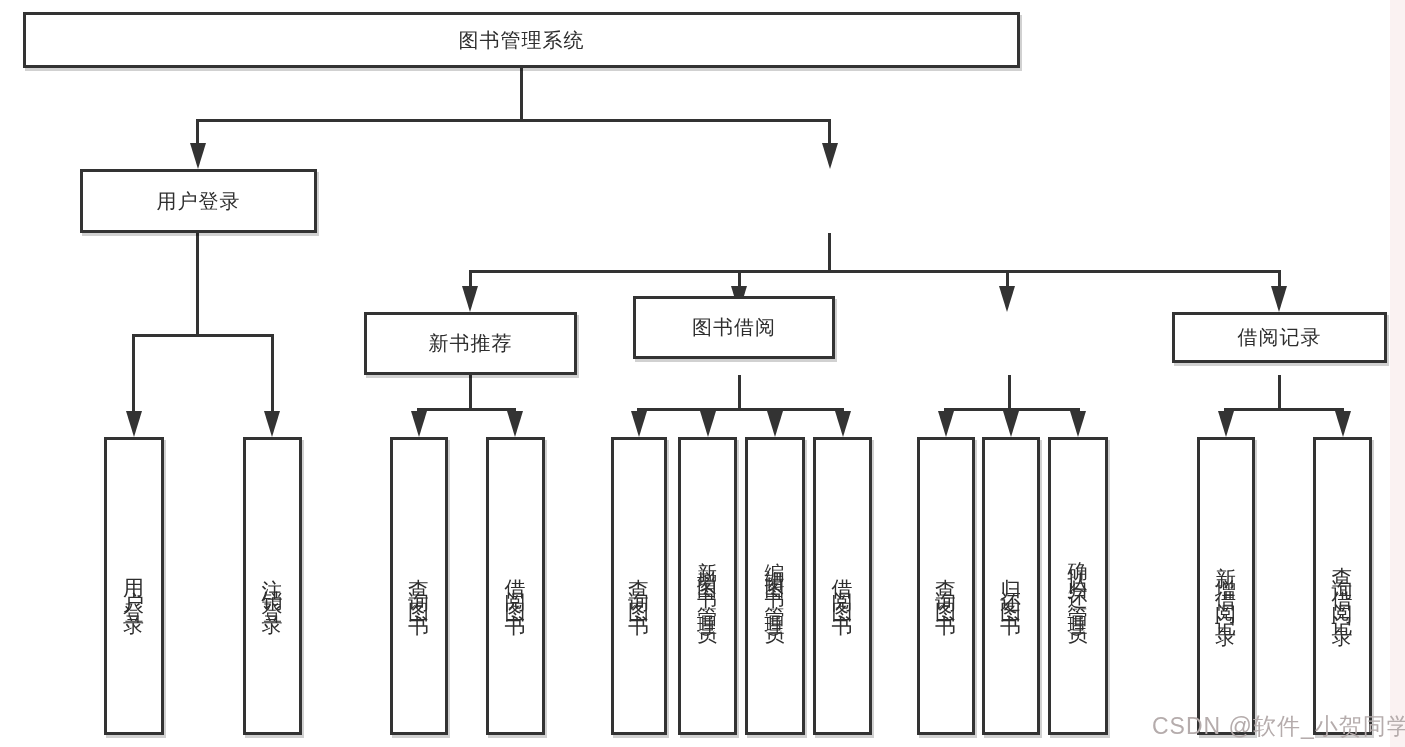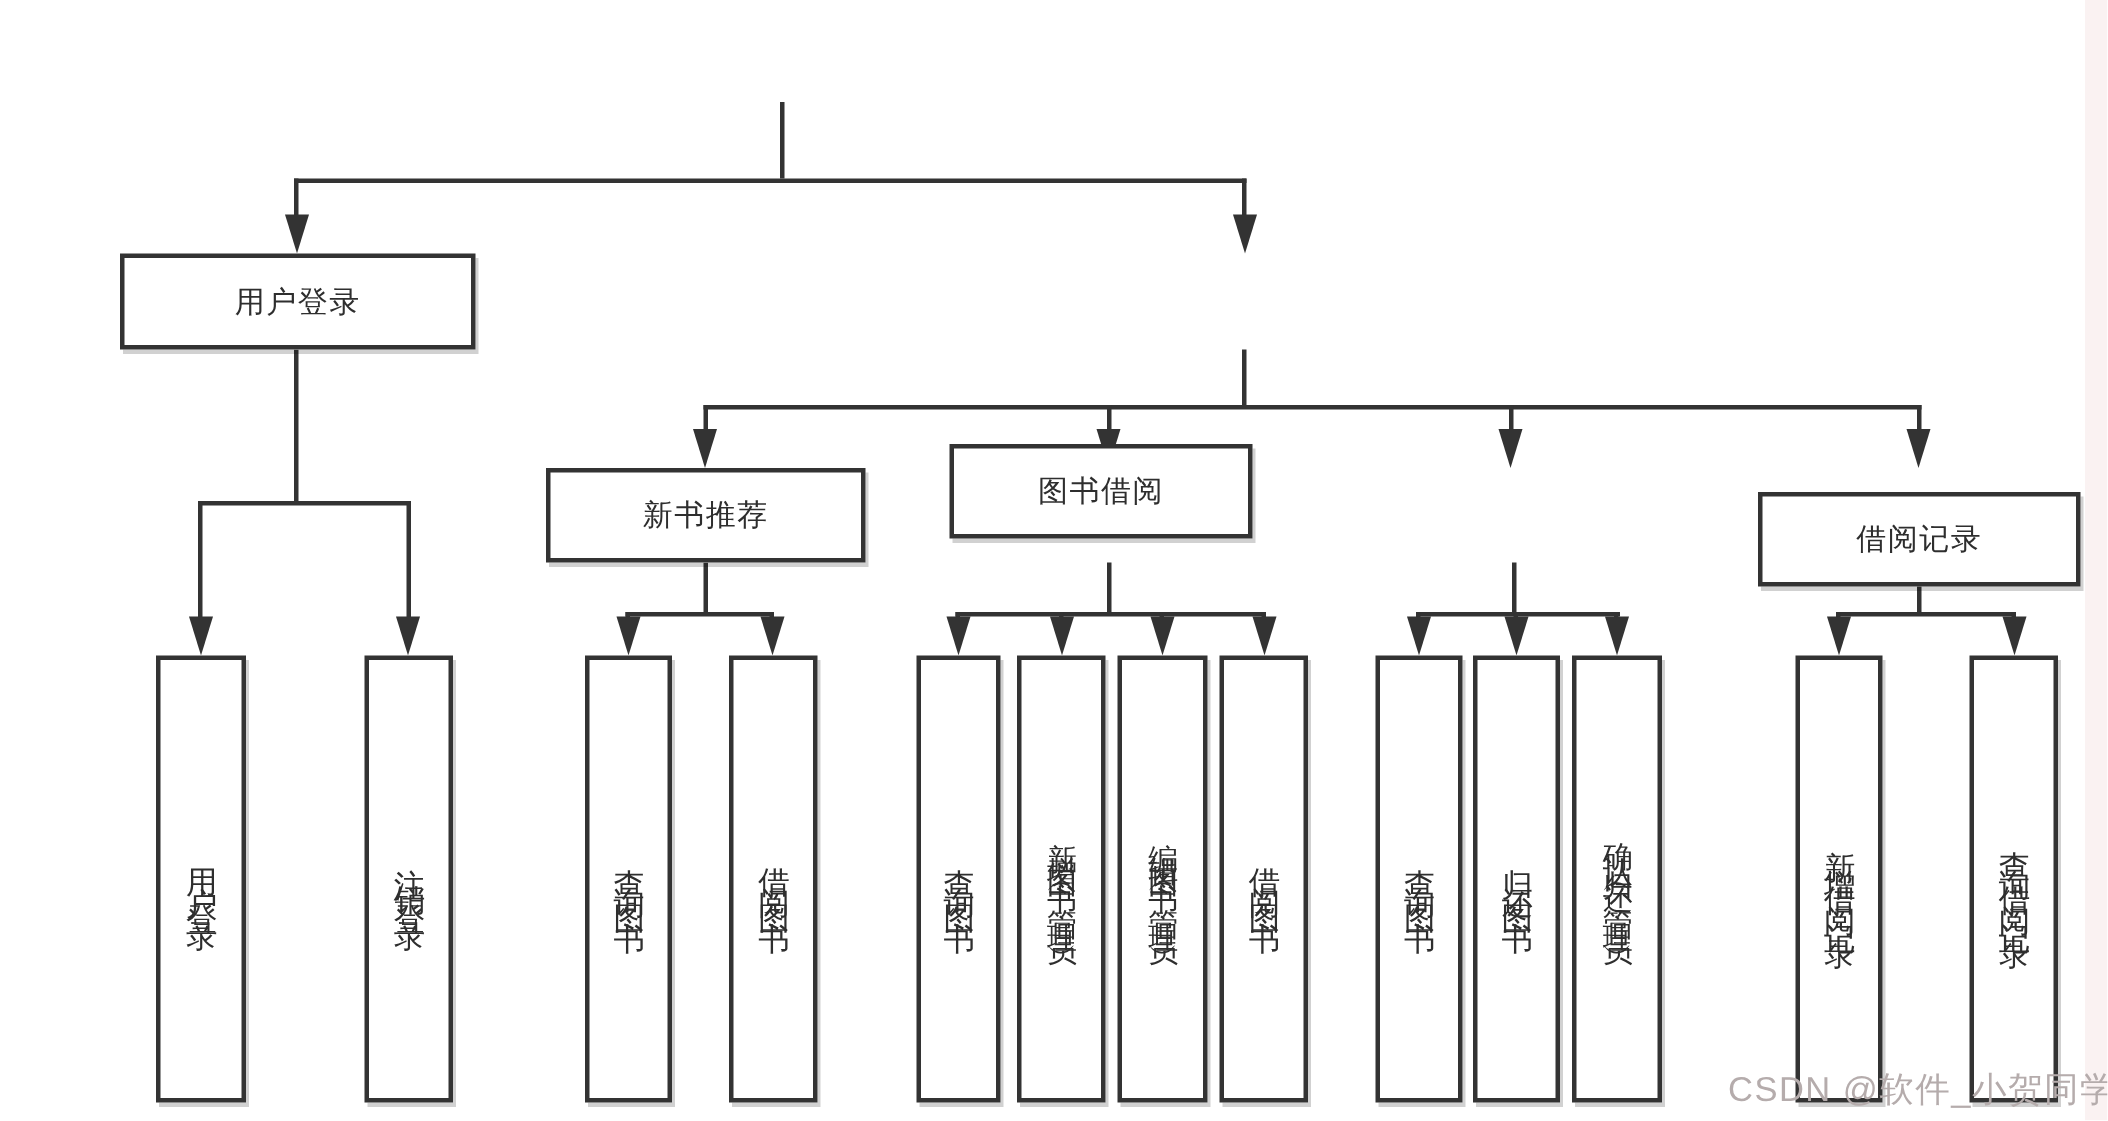--- a/index.html
+++ b/index.html
@@ -59,20 +59,21 @@
     left:1390px;top:0;width:15px;height:747px;
     background:rgba(236,204,204,0.25);
     z-index:4;
   }
 </style>
 </head>
 <body>
 
 <div id="stage">
 
+  <div class="box" style="left:23px;top:12px;width:997px;height:56px">图书管理系统</div>
 
   <div class="vline" style="left:520px;top:68px;height:51px"></div>
   <div class="hline" style="left:196px;top:119px;width:635px"></div>
   <div class="vline" style="left:196px;top:119px;height:26px"></div>
   <div class="vline" style="left:828px;top:119px;height:26px"></div>
   <div class="arrow" style="left:190px;top:143px"></div>
   <div class="arrow" style="left:822px;top:143px"></div>
 
   <div class="box" style="left:80px;top:169px;width:237px;height:64px">用户登录</div>
 
@@ -89,21 +90,21 @@
   <div class="vline" style="left:738px;top:270px;height:18px"></div>
   <div class="vline" style="left:1006px;top:270px;height:18px"></div>
   <div class="vline" style="left:1278px;top:270px;height:18px"></div>
   <div class="arrow" style="left:462px;top:286px"></div>
   <div class="arrow" style="left:731px;top:286px"></div>
   <div class="arrow" style="left:999px;top:286px"></div>
   <div class="arrow" style="left:1271px;top:286px"></div>
 
   <div class="box" style="left:364px;top:312px;width:213px;height:63px">新书推荐</div>
   <div class="box" style="left:633px;top:296px;width:202px;height:63px">图书借阅</div>
-  <div class="box" style="left:1172px;top:328px;width:215px;height:63px">借阅记录</div>
+  <div class="box" style="left:1172px;top:312px;width:215px;height:51px">借阅记录</div>
 
   <div class="vline" style="left:469px;top:375px;height:33px"></div>
   <div class="hline" style="left:417px;top:408px;width:99px"></div>
   <div class="vline" style="left:417px;top:408px;height:6px"></div>
   <div class="vline" style="left:513px;top:408px;height:6px"></div>
   <div class="arrow" style="left:411px;top:411px"></div>
   <div class="arrow" style="left:507px;top:411px"></div>
 
   <div class="vline" style="left:738px;top:375px;height:33px"></div>
   <div class="hline" style="left:637px;top:408px;width:207px"></div>

